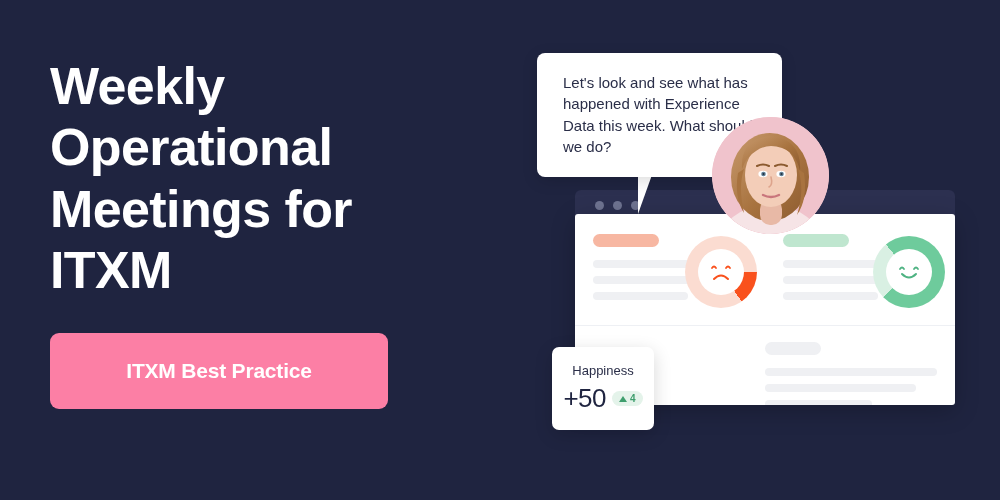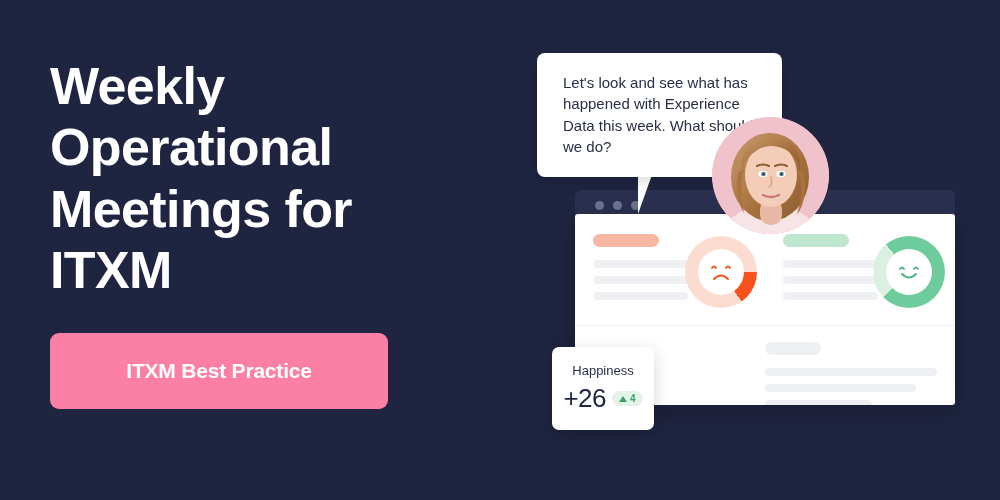--- a/index.html
+++ b/index.html
@@ -332,21 +332,21 @@
           <path d="M59 60 Q61 68 57 70" stroke="#DDA48C" stroke-width="1.6" fill="none" stroke-linecap="round"></path>
 
           <path d="M51 78 Q59 82 67 78" stroke="#C9767C" stroke-width="2.4" fill="none" stroke-linecap="round"></path>
         </g>
       </svg>
     </div>
 
     <div class="happiness-card">
       <div class="happiness-label">Happiness</div>
       <div class="happiness-row">
-        <span class="happiness-value">+26</span>
+        <span class="happiness-value">+50</span>
         <span class="delta-badge">
           <span class="delta-tri"></span>
           <span>4</span>
         </span>
       </div>
     </div>
 
   </div>
 </div>
 

